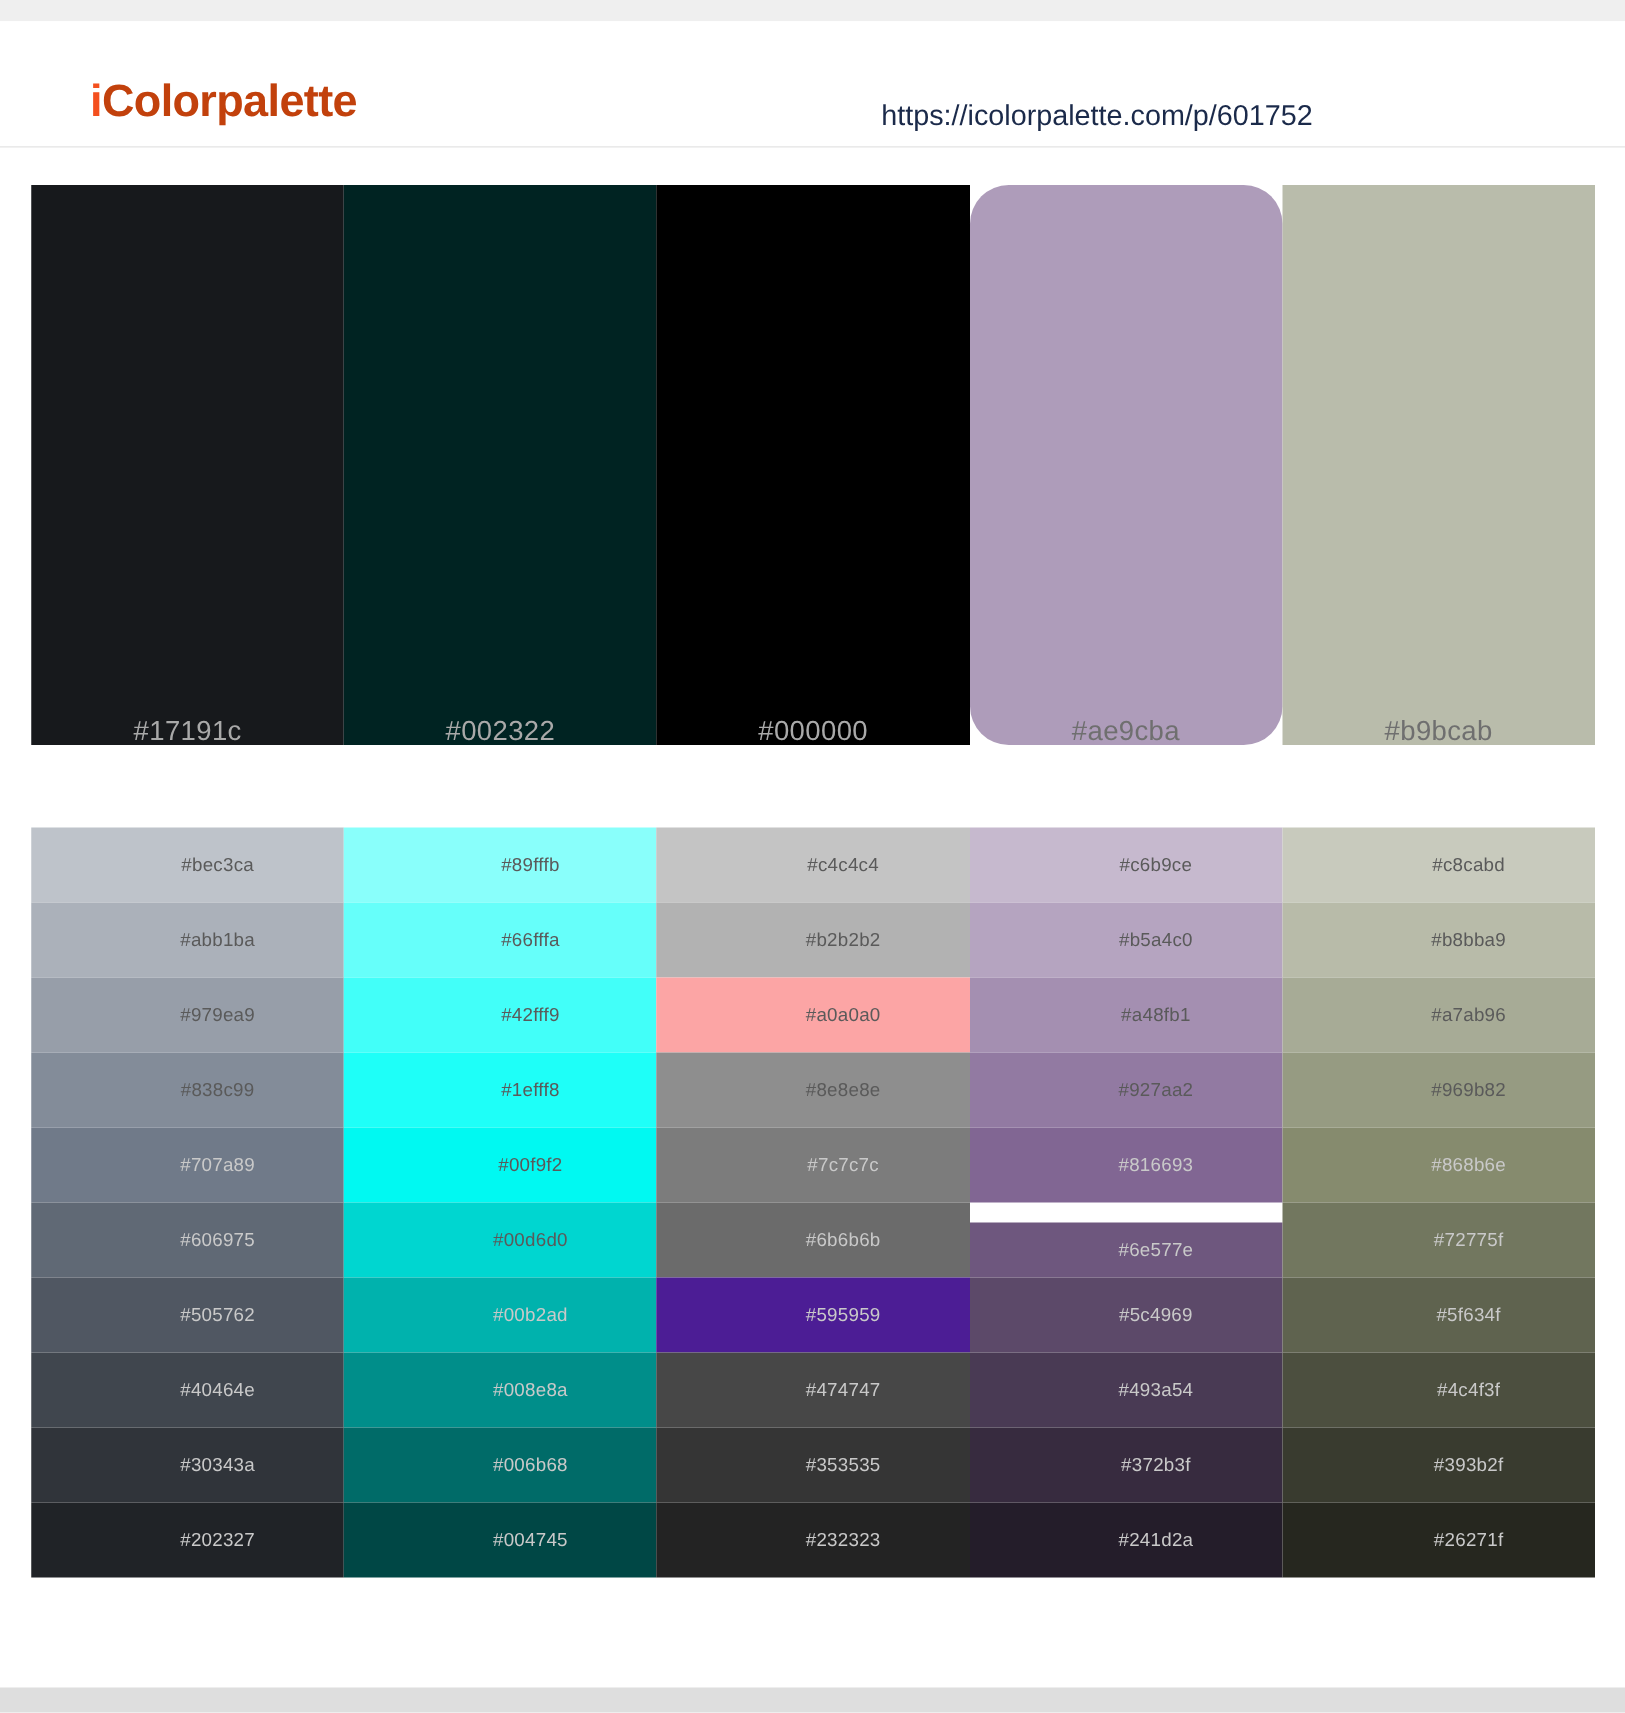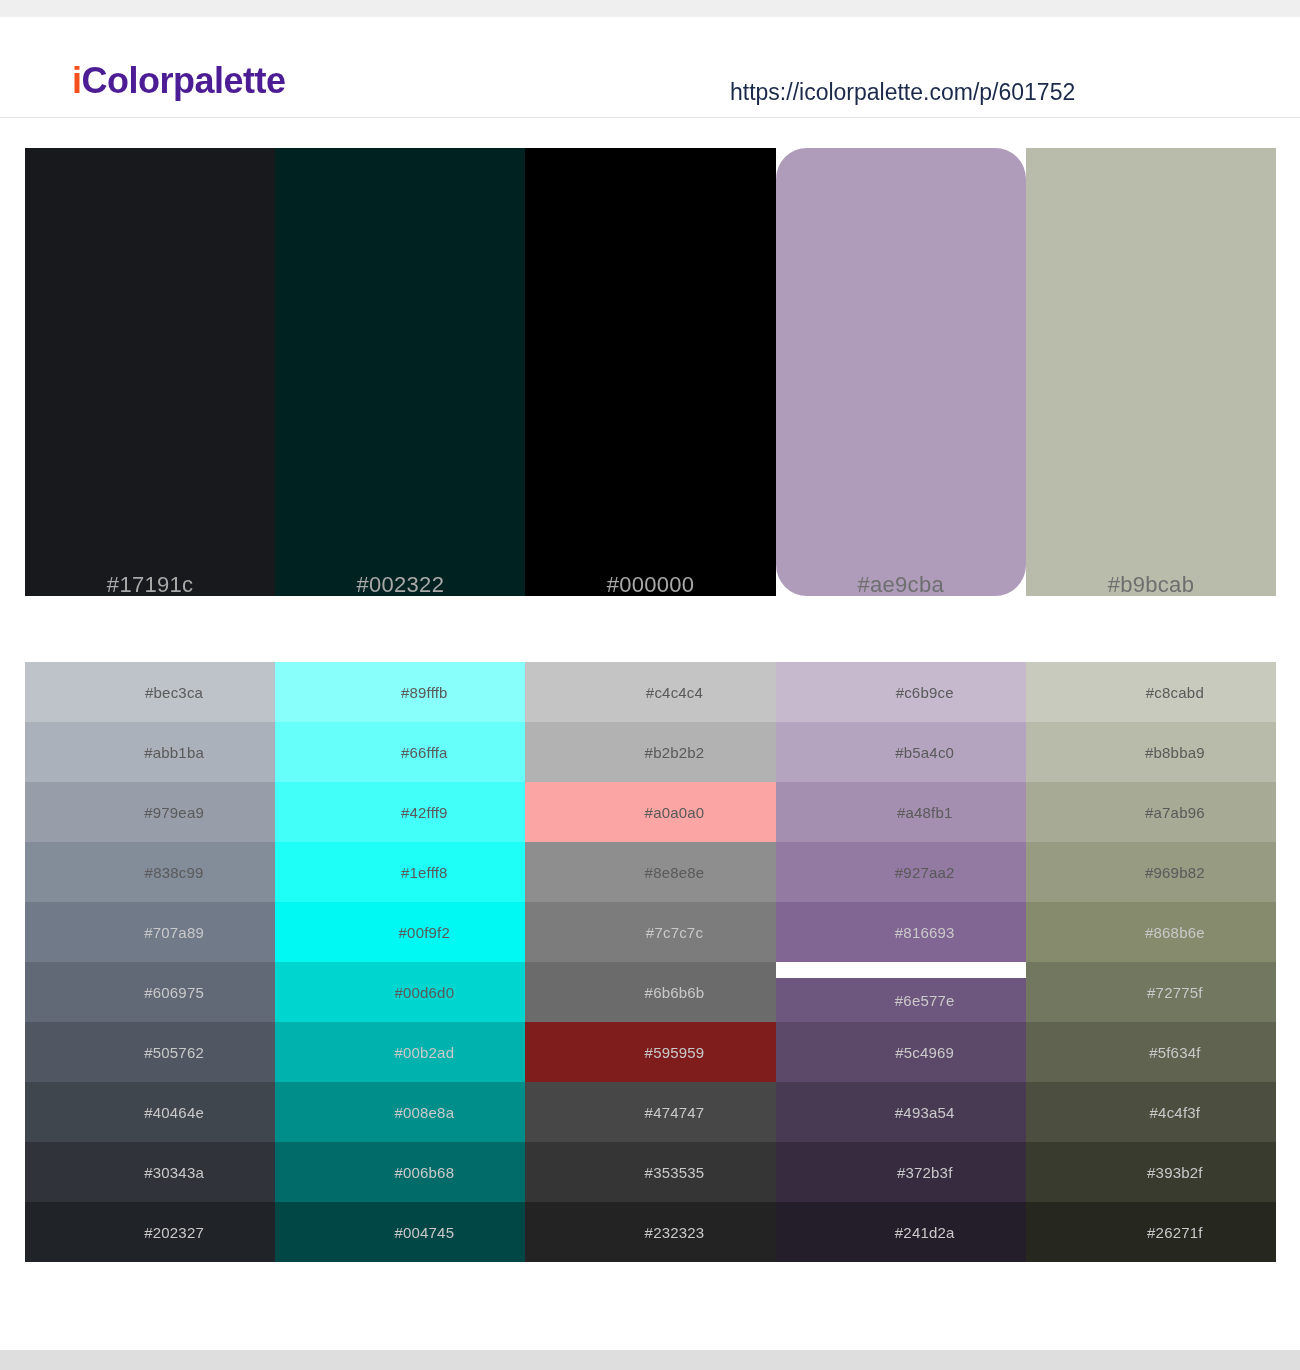--- a/index.html
+++ b/index.html
@@ -31,25 +31,25 @@
     position: absolute;
     left: 72px;
     top: 46px;
     font-size: 36px;
     font-weight: bold;
     letter-spacing: -0.5px;
     white-space: nowrap;
     line-height: 1;
   }
   .logo .logo-i { color: #f4501e; }
-  .logo .logo-rest { color: #4c1d95; }
+  .logo .logo-rest { color: #c2410c; }
 
   .page-url {
     position: absolute;
-    left: 730px;
+    left: 705px;
     top: 64px;
     font-size: 23px;
     color: #1b2a4a;
     white-space: nowrap;
     line-height: 1;
   }
 
   
   .palette-wrap {
     padding: 30px 24px 0 25px;
@@ -233,21 +233,21 @@
         </div>
         <div class="shade-cell dark" style="background: rgb(114, 119, 95);">
           <span class="shade-label">#72775f</span>
         </div>
         <div class="shade-cell dark" style="background: rgb(80, 87, 98);">
           <span class="shade-label">#505762</span>
         </div>
         <div class="shade-cell dark" style="background: rgb(0, 178, 173);">
           <span class="shade-label">#00b2ad</span>
         </div>
-        <div class="shade-cell dark" style="background: #7f1d1d;">
+        <div class="shade-cell dark" style="background: #4c1d95;">
           <span class="shade-label">#595959</span>
         </div>
         <div class="shade-cell dark" style="background: rgb(92, 73, 105);">
           <span class="shade-label">#5c4969</span>
         </div>
         <div class="shade-cell dark" style="background: rgb(95, 99, 79);">
           <span class="shade-label">#5f634f</span>
         </div>
         <div class="shade-cell dark" style="background: rgb(64, 70, 78);">
           <span class="shade-label">#40464e</span>

